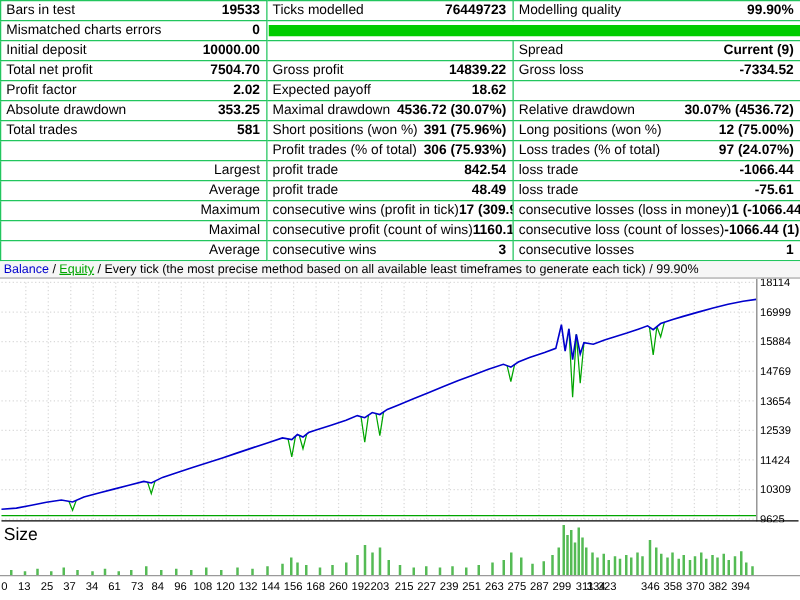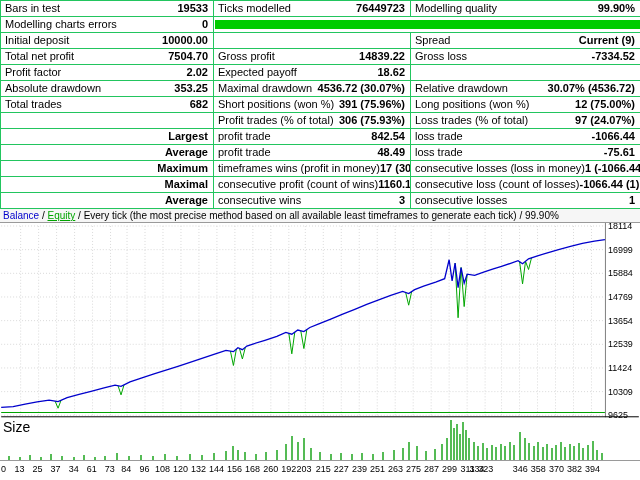--- a/index.html
+++ b/index.html
@@ -5,21 +5,21 @@
   html,body{margin:0;padding:0;background:#fff;}
   body{width:640px;height:480px;overflow:hidden;font-family:"Liberation Sans",sans-serif;color:#000;}
   #root{width:640px;height:480px;display:flex;flex-direction:column;}
 
   
   table.report{border-collapse:collapse;width:640px;table-layout:fixed;font-size:11px;}
   td.pair{border:1px solid #22c55e;height:15px;padding:0;vertical-align:middle;overflow:hidden;}
   .cellwrap{display:flex;justify-content:space-between;align-items:center;height:15px;line-height:15px;white-space:nowrap;}
   .lbl{padding-left:4px;}
   .val{padding-right:5px;font-weight:bold;}
-  .val.plain{font-weight:bold;text-align:center;}
+  .val.plain{font-weight:normal;text-align:center;}
   .mq-bar{height:9px;margin:2px 1px;}
 
   
   .chart-header{height:13px;border-bottom:1px solid #9a9a9a;background:#f6f6f6;font-size:10px;
     line-height:13px;padding-left:3px;white-space:nowrap;overflow:hidden;}
   .chart-header span{display:inline;}
   svg#main-chart{display:block;background:#fff;}
   .size-panel{position:relative;height:42px;background:#fff;overflow:hidden;}
   .size-label{position:absolute;top:1px;left:3px;font-size:14px;}
   .size-bar{position:absolute;bottom:0;width:2px;}
@@ -55,21 +55,21 @@
           <td class="pair">
             <div class="cellwrap">
               <span class="lbl">Modelling quality</span>
               <span class="val">99.90%</span>
             </div>
           </td>
         </tr>
         <tr>
           <td class="pair">
             <div class="cellwrap">
-              <span class="lbl">Modelling charts errors</span>
+              <span class="lbl">Mismatched charts errors</span>
               <span class="val">0</span>
             </div>
           </td>
           <td class="pair" colspan="2">
             <div class="mq-bar" style="background: rgb(0, 204, 0); width: 99.9%;"></div>
           </td>
         </tr>
         <tr>
           <td class="pair">
             <div class="cellwrap">
@@ -147,21 +147,21 @@
             <div class="cellwrap">
               <span class="lbl">Relative drawdown</span>
               <span class="val">30.07% (4536.72)</span>
             </div>
           </td>
         </tr>
         <tr>
           <td class="pair">
             <div class="cellwrap">
               <span class="lbl">Total trades</span>
-              <span class="val">682</span>
+              <span class="val">581</span>
             </div>
           </td>
           <td class="pair">
             <div class="cellwrap">
               <span class="lbl">Short positions (won %)</span>
               <span class="val">391 (75.96%)</span>
             </div>
           </td>
           <td class="pair">
             <div class="cellwrap">
@@ -232,21 +232,21 @@
         </tr>
         <tr>
           <td class="pair">
             <div class="cellwrap">
               <span class="lbl"></span>
               <span class="val plain">Maximum</span>
             </div>
           </td>
           <td class="pair">
             <div class="cellwrap">
-              <span class="lbl">timeframes wins (profit in money)</span>
+              <span class="lbl">consecutive wins (profit in tick)</span>
               <span class="val">17 (309.91)</span>
             </div>
           </td>
           <td class="pair">
             <div class="cellwrap">
               <span class="lbl">consecutive losses (loss in money)</span>
               <span class="val">1 (-1066.44)</span>
             </div>
           </td>
         </tr>

